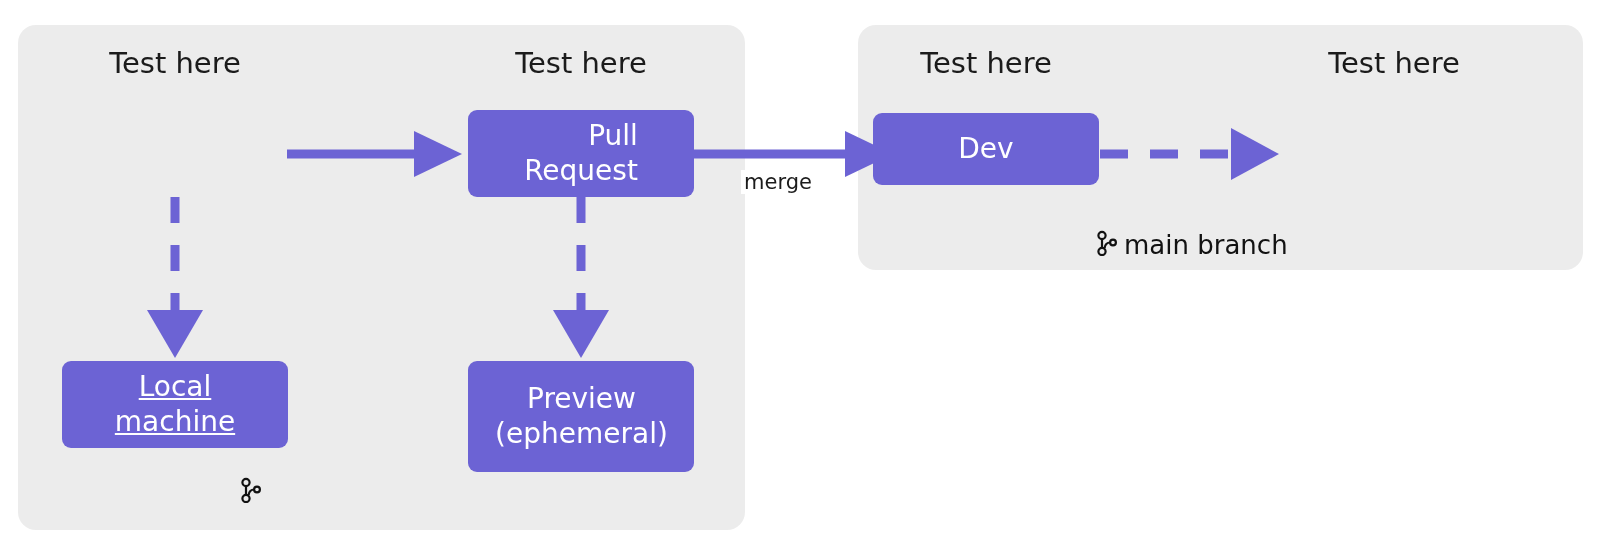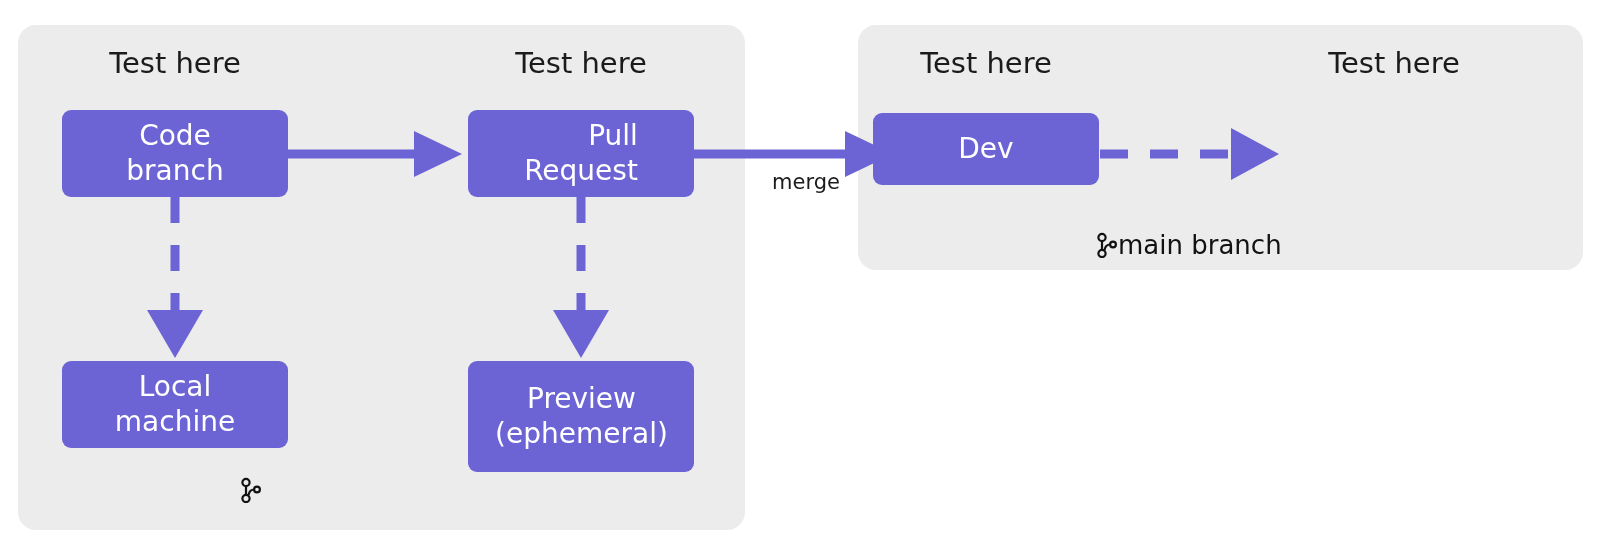--- a/index.html
+++ b/index.html
@@ -62,21 +62,21 @@
     line-height: 1.22;
     white-space: pre-line;
     box-sizing: border-box;
     padding: 2px 6px;
   }
 
   
   .branch-label {
     position: absolute;
     display: flex;
-    align-items: center;
+    gap: 6px;
     font-size: 26px;
     color: #121212;
     white-space: nowrap;
   }
   .branch-icon {
     display: inline-block;
     width: 22px;
     height: 26px;
     flex: 0 0 auto;
   }
@@ -137,36 +137,34 @@
   </svg>
 
   <div class="caption" style="left:62px; top:46px; width:226px;">Test here</div>
 
   <div class="caption" style="left:468px; top:46px; width:226px;">Test here</div>
 
   <div class="caption" style="left:873px; top:46px; width:226px;">Test here</div>
 
   <div class="caption" style="left:1281px; top:46px; width:226px;">Test here</div>
 
-  <div class="node" style="left:62px; top:110px; width:226px; height:87px;">Code
-branch</div>
 
   <div class="node" style="left:468px; top:110px; width:226px; height:87px;text-align:right;">Pull
 Request</div>
 
-  <div class="node" style="left:62px; top:361px; width:226px; height:87px;">Local
+  <div class="node" style="left:62px; top:361px; width:226px; height:87px;text-decoration:underline;">Local
 machine</div>
 
   <div class="node" style="left:468px; top:361px; width:226px; height:111px;padding-left:7px;">Preview
 (ephemeral)</div>
 
   <div class="node" style="left:873px; top:113px; width:226px; height:72px;">Dev</div>
 
 
-  <div class="edge-label" style="left:741px; top:170px;margin-left:28px;">merge</div>
+  <div class="edge-label" style="left:741px; top:170px;">merge</div>
 
   <div class="branch-label" style="left:240px; top:477px;">
     <span class="branch-icon">
       <svg viewBox="0 0 22 26" width="22" height="26" aria-hidden="true">
         <circle cx="6" cy="5.5" r="3.6" fill="none" stroke="#121212" stroke-width="2.2"></circle>
         <circle cx="6" cy="21.5" r="3.6" fill="none" stroke="#121212" stroke-width="2.2"></circle>
         <circle cx="17" cy="12.5" r="2.9" fill="none" stroke="#121212" stroke-width="2.2"></circle>
         <path d="M6 9.1 L6 17.9" stroke="#121212" stroke-width="2.2" fill="none"></path>
         <path d="M14.3 12.5 C 11 12.5 9 14 8.6 18.2" stroke="#121212" stroke-width="2.2" fill="none"></path>
       </svg>

